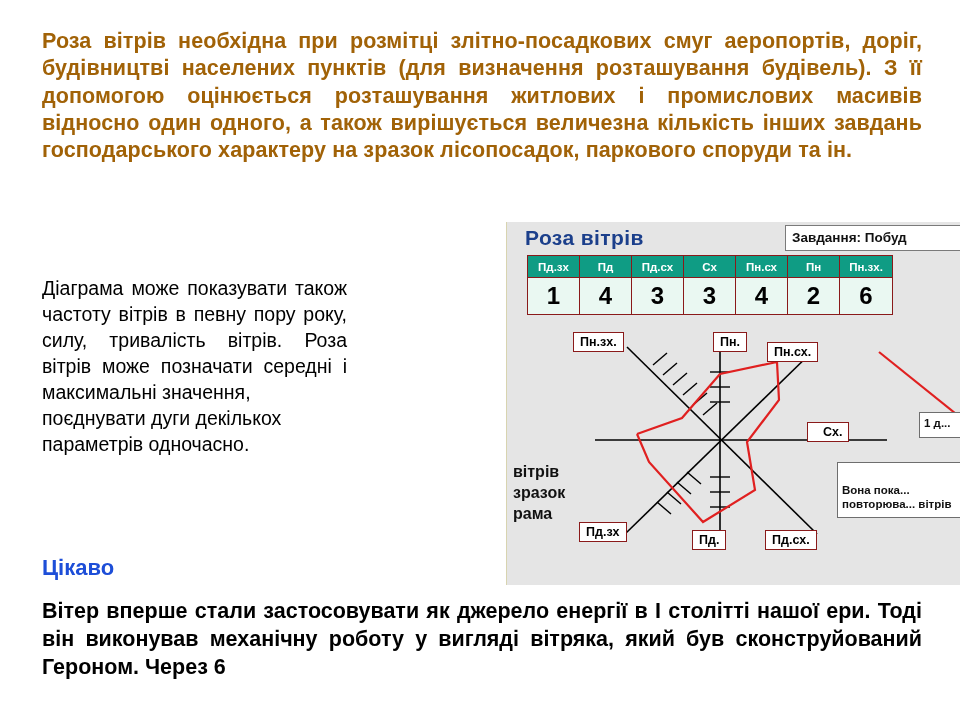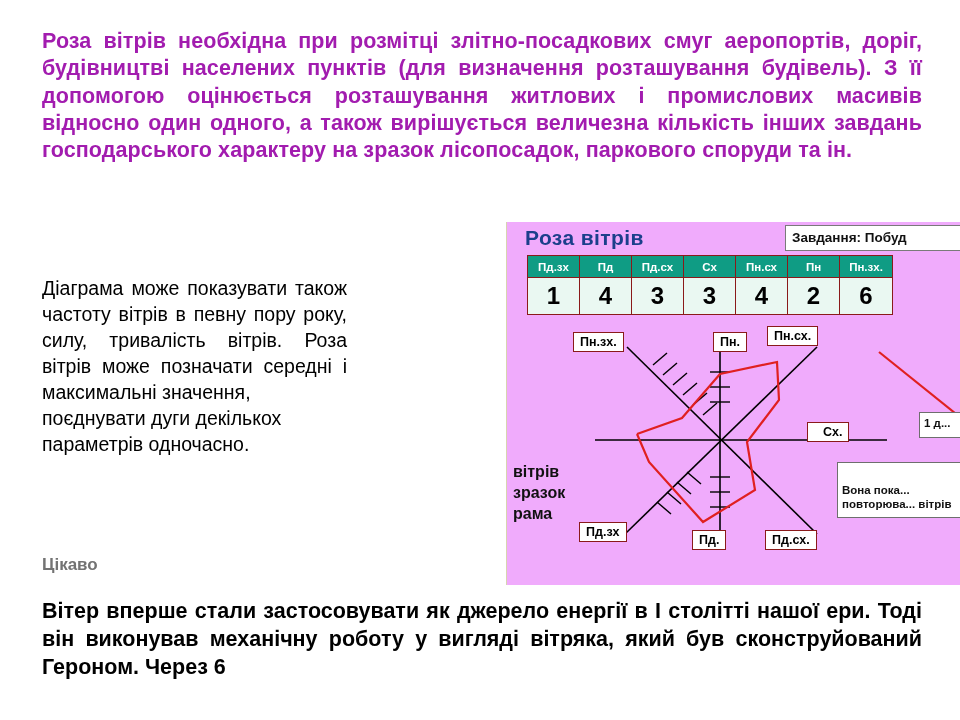--- a/index.html
+++ b/index.html
@@ -21,21 +21,21 @@
 
   
   .top-text {
     position: absolute;
     left: 42px;
     top: 28px;
     width: 880px;
     font-size: 21.5px;
     font-weight: bold;
     line-height: 1.27;
-    color: #a21caf;
+    color: #a16207;
     text-align: justify;
     text-justify: inter-word;
     letter-spacing: 0.1px;
   }
 
   
   .mid-text {
     position: absolute;
     left: 42px;
     top: 276px;
@@ -49,23 +49,23 @@
   }
   .mid-text .tail {
     text-align: left;
   }
 
   
   .interesting {
     position: absolute;
     left: 42px;
     top: 555px;
-    font-size: 17px;
-    font-weight: bold;
-    color: #737373;
+    font-size: 22px;
+    font-weight: bold;
+    color: #1d4ed8;
   }
 
   
   .bottom-text {
     position: absolute;
     left: 42px;
     top: 598px;
     width: 880px;
     font-size: 21.5px;
     font-weight: bold;
@@ -78,21 +78,21 @@
     text-align: left;
   }
 
   
   .figure {
     position: absolute;
     left: 506px;
     top: 222px;
     width: 454px;
     height: 363px;
-    background: #f0abfc;
+    background: #e5e5e5;
     overflow: hidden;
     border-left: 1px solid #d8d4b0;
   }
   .figure .fig-inner {
     position: absolute;
     inset: 0;
   }
   .fig-title {
     position: absolute;
     left: 18px;
@@ -301,21 +301,21 @@
         </g>
 
         <g stroke="#e02020" stroke-width="2.2" fill="none">
           <polyline points="130,212 175,196 213,152 270,140 272,178 240,220 248,268 196,300 142,240 130,212"></polyline>
           <line x1="372" y1="130" x2="454" y2="196"></line>
         </g>
       </svg>
 
       <div class="lbl" style="left:66px;  top:110px;">Пн.зх.</div>
       <div class="lbl" style="left:188px; top:110px;margin-left:18px;">Пн.</div>
-      <div class="lbl" style="left:260px; top:104px;">Пн.сх.</div>
+      <div class="lbl" style="left:260px; top:120px;">Пн.сх.</div>
       <div class="lbl" style="left:300px; top:200px;padding-left:15px;">Сх.</div>
       <div class="lbl" style="left:72px;  top:300px;">Пд.зх</div>
       <div class="lbl" style="left:185px; top:308px;">Пд.</div>
       <div class="lbl" style="left:258px; top:308px;">Пд.сх.</div>
 
       <div class="side-note">
         <div>вітрів</div>
         <div>зразок</div>
         <div>рама</div>
       </div>

